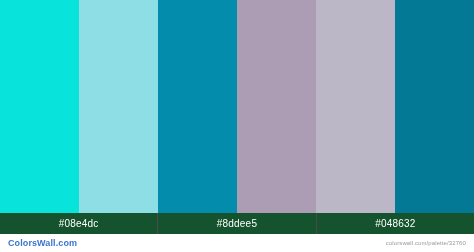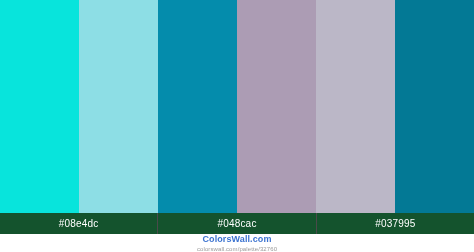--- a/index.html
+++ b/index.html
@@ -55,21 +55,21 @@
   }
   .label-cell:last-child {
     border-right: none;
   }
   
   .footer {
     flex: 1 1 auto;
     width: 100%;
     background: #ffffff;
     display: flex;
-    flex-direction: column;
+    flex-direction: row;
     align-items: center;
     justify-content: space-between;
     box-sizing: border-box;
     padding: 0 8px;
   }
   .brand {
     color: #3b73d0;
     font-size: 9px;
     font-weight: bold;
     font-family: "Liberation Sans", sans-serif;
@@ -91,22 +91,22 @@
     <div class="swatch" style="background-color: rgb(8, 228, 220);"></div>
     <div class="swatch" style="background-color: rgb(141, 222, 229);"></div>
     <div class="swatch" style="background-color: rgb(4, 140, 172);"></div>
     <div class="swatch" style="background-color: rgb(172, 156, 180);"></div>
     <div class="swatch" style="background-color: rgb(187, 183, 199);"></div>
     <div class="swatch" style="background-color: rgb(3, 121, 149);"></div>
   </div>
 
   <div class="label-bar">
     <div class="label-cell">#08e4dc</div>
-    <div class="label-cell">#048cac</div>
-    <div class="label-cell">#037995</div>
+    <div class="label-cell">#8ddee5</div>
+    <div class="label-cell">#048632</div>
   </div>
 
   <div class="footer">
     <span class="brand" style="color: rgb(59, 115, 208);">ColorsWall.com</span>
     <span class="source-url">colorswall.com/palette/32760</span>
   </div>
 
 </div>
 
 </body></html>

